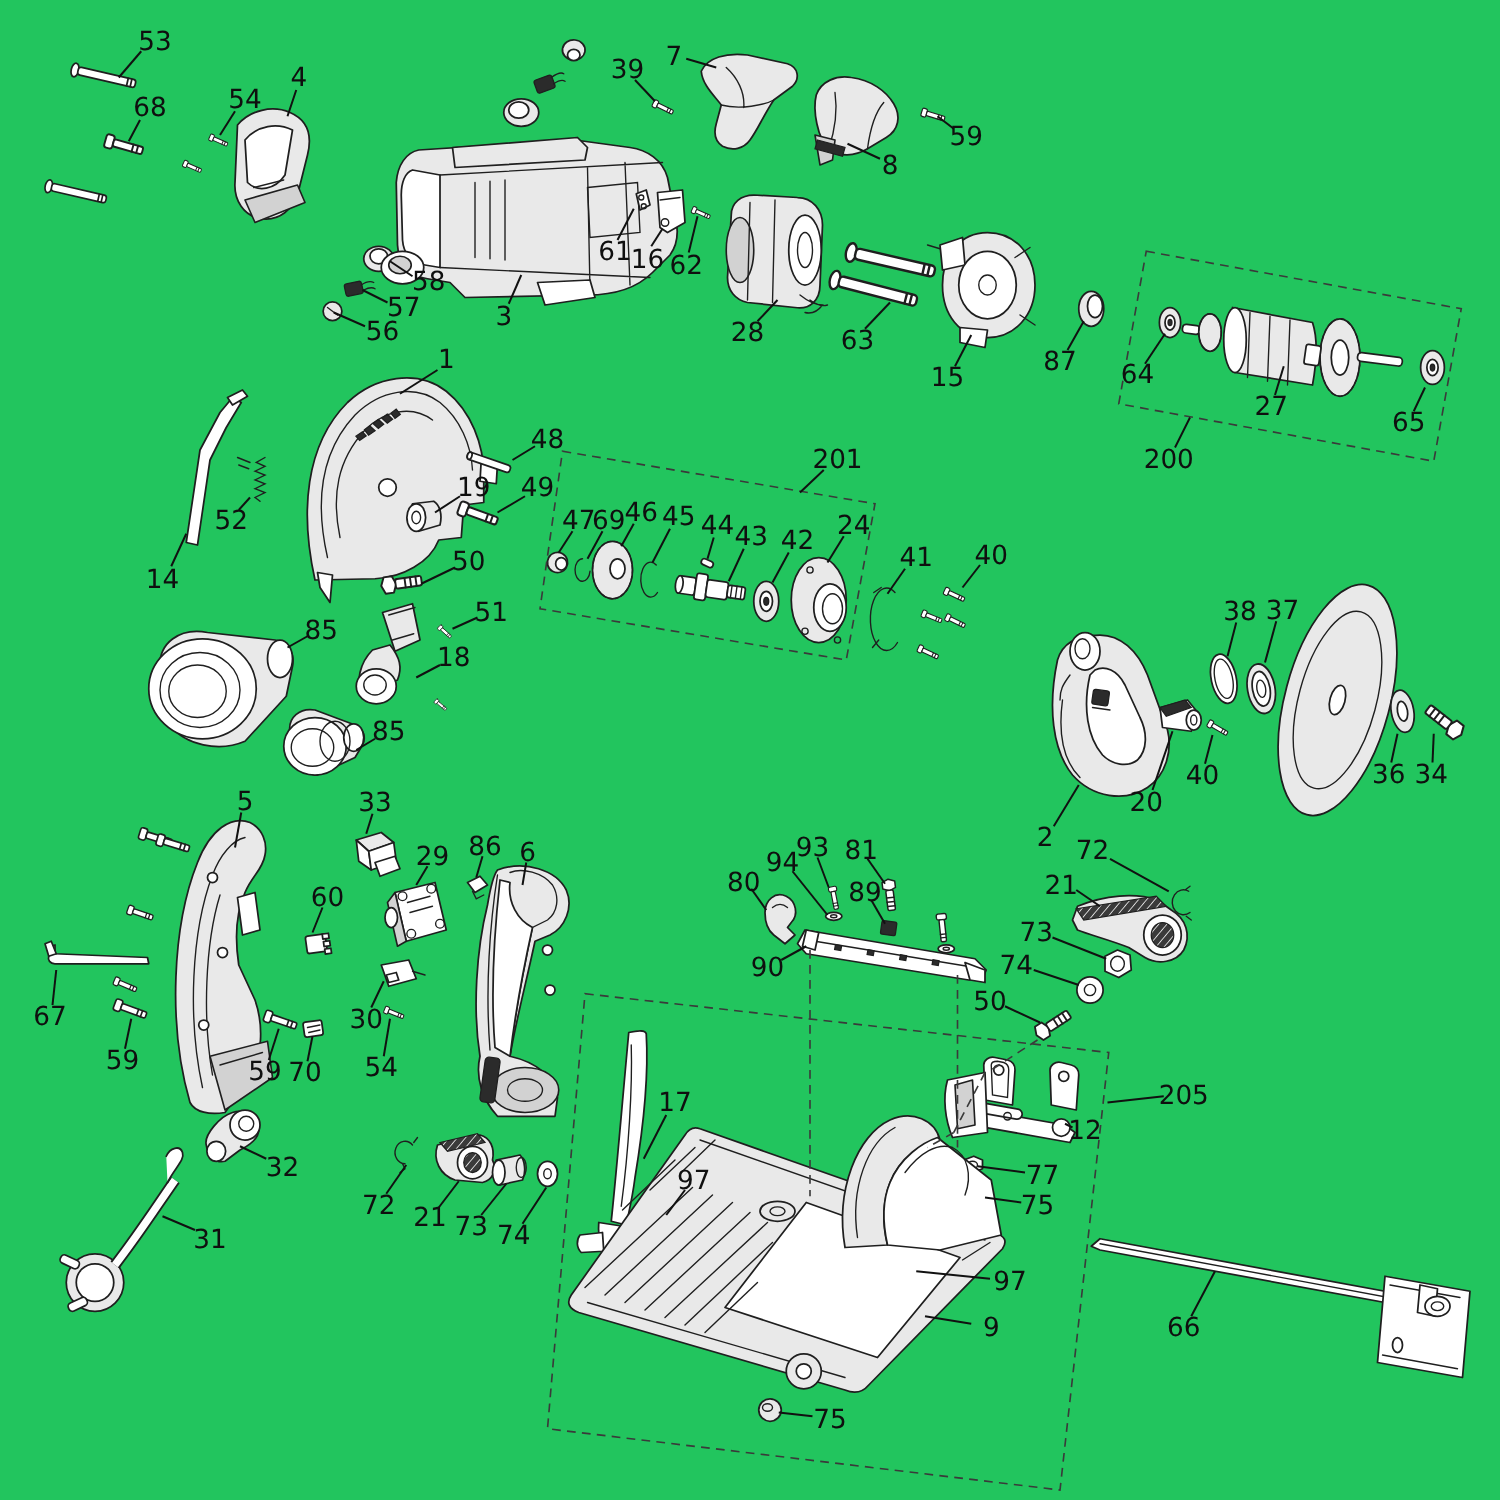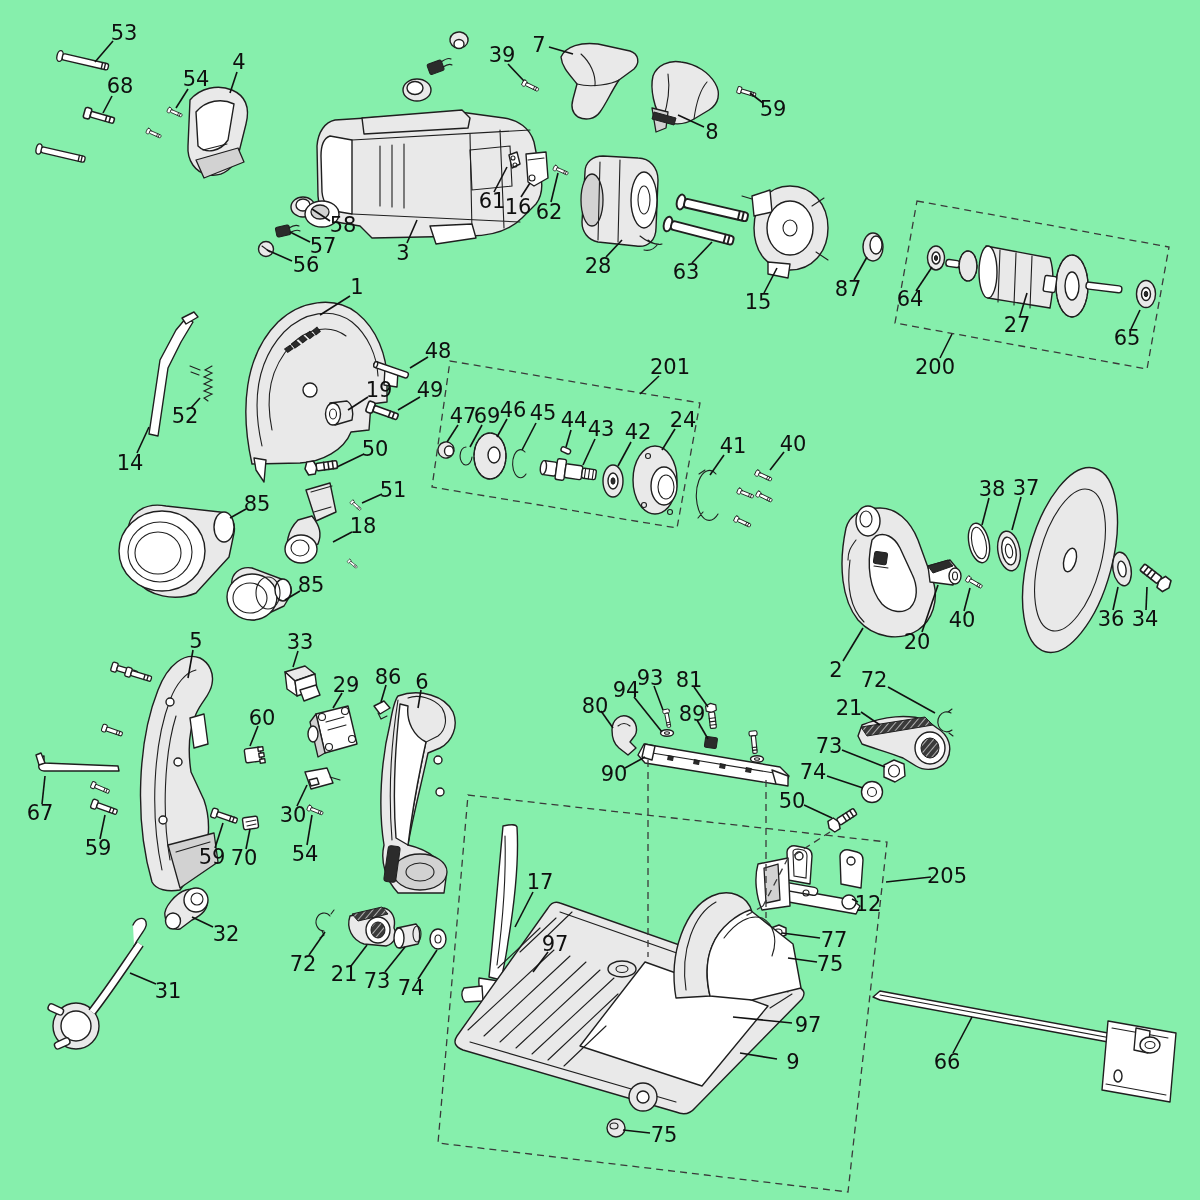--- a/index.html
+++ b/index.html
@@ -1,16 +1,16 @@
 <!DOCTYPE html>
 <html><head>
 <meta charset="utf-8">
 <style>
   html,body{margin:0;padding:0;background:#ffffff;}
-  #stage{width:1200px;height:1200px;position:relative;background:#86efac;}
+  #stage{width:1200px;height:1200px;position:relative;background:#22c55e;}
   svg{display:block;}
   .p  {fill:#ffffff;stroke:#1f1f1f;stroke-width:1.4;stroke-linejoin:round;stroke-linecap:round;}
   .pg {fill:#e9e9e9;stroke:#1f1f1f;stroke-width:1.4;stroke-linejoin:round;}
   .pd {fill:#d2d2d2;stroke:#1f1f1f;stroke-width:1.3;stroke-linejoin:round;}
   .pk {fill:#2b2b2b;stroke:#1f1f1f;stroke-width:1;}
   .ln {fill:none;stroke:#1f1f1f;stroke-width:1.1;stroke-linecap:round;}
   .lbl{font-family:"DejaVu Sans",sans-serif;font-size:21px;fill:#0f0f0f;}
   .leader{stroke:#111;stroke-width:1.6;fill:none;}
   .dash{fill:none;stroke:#3a3a3a;stroke-width:1.3;stroke-dasharray:7 5;}
 </style>

